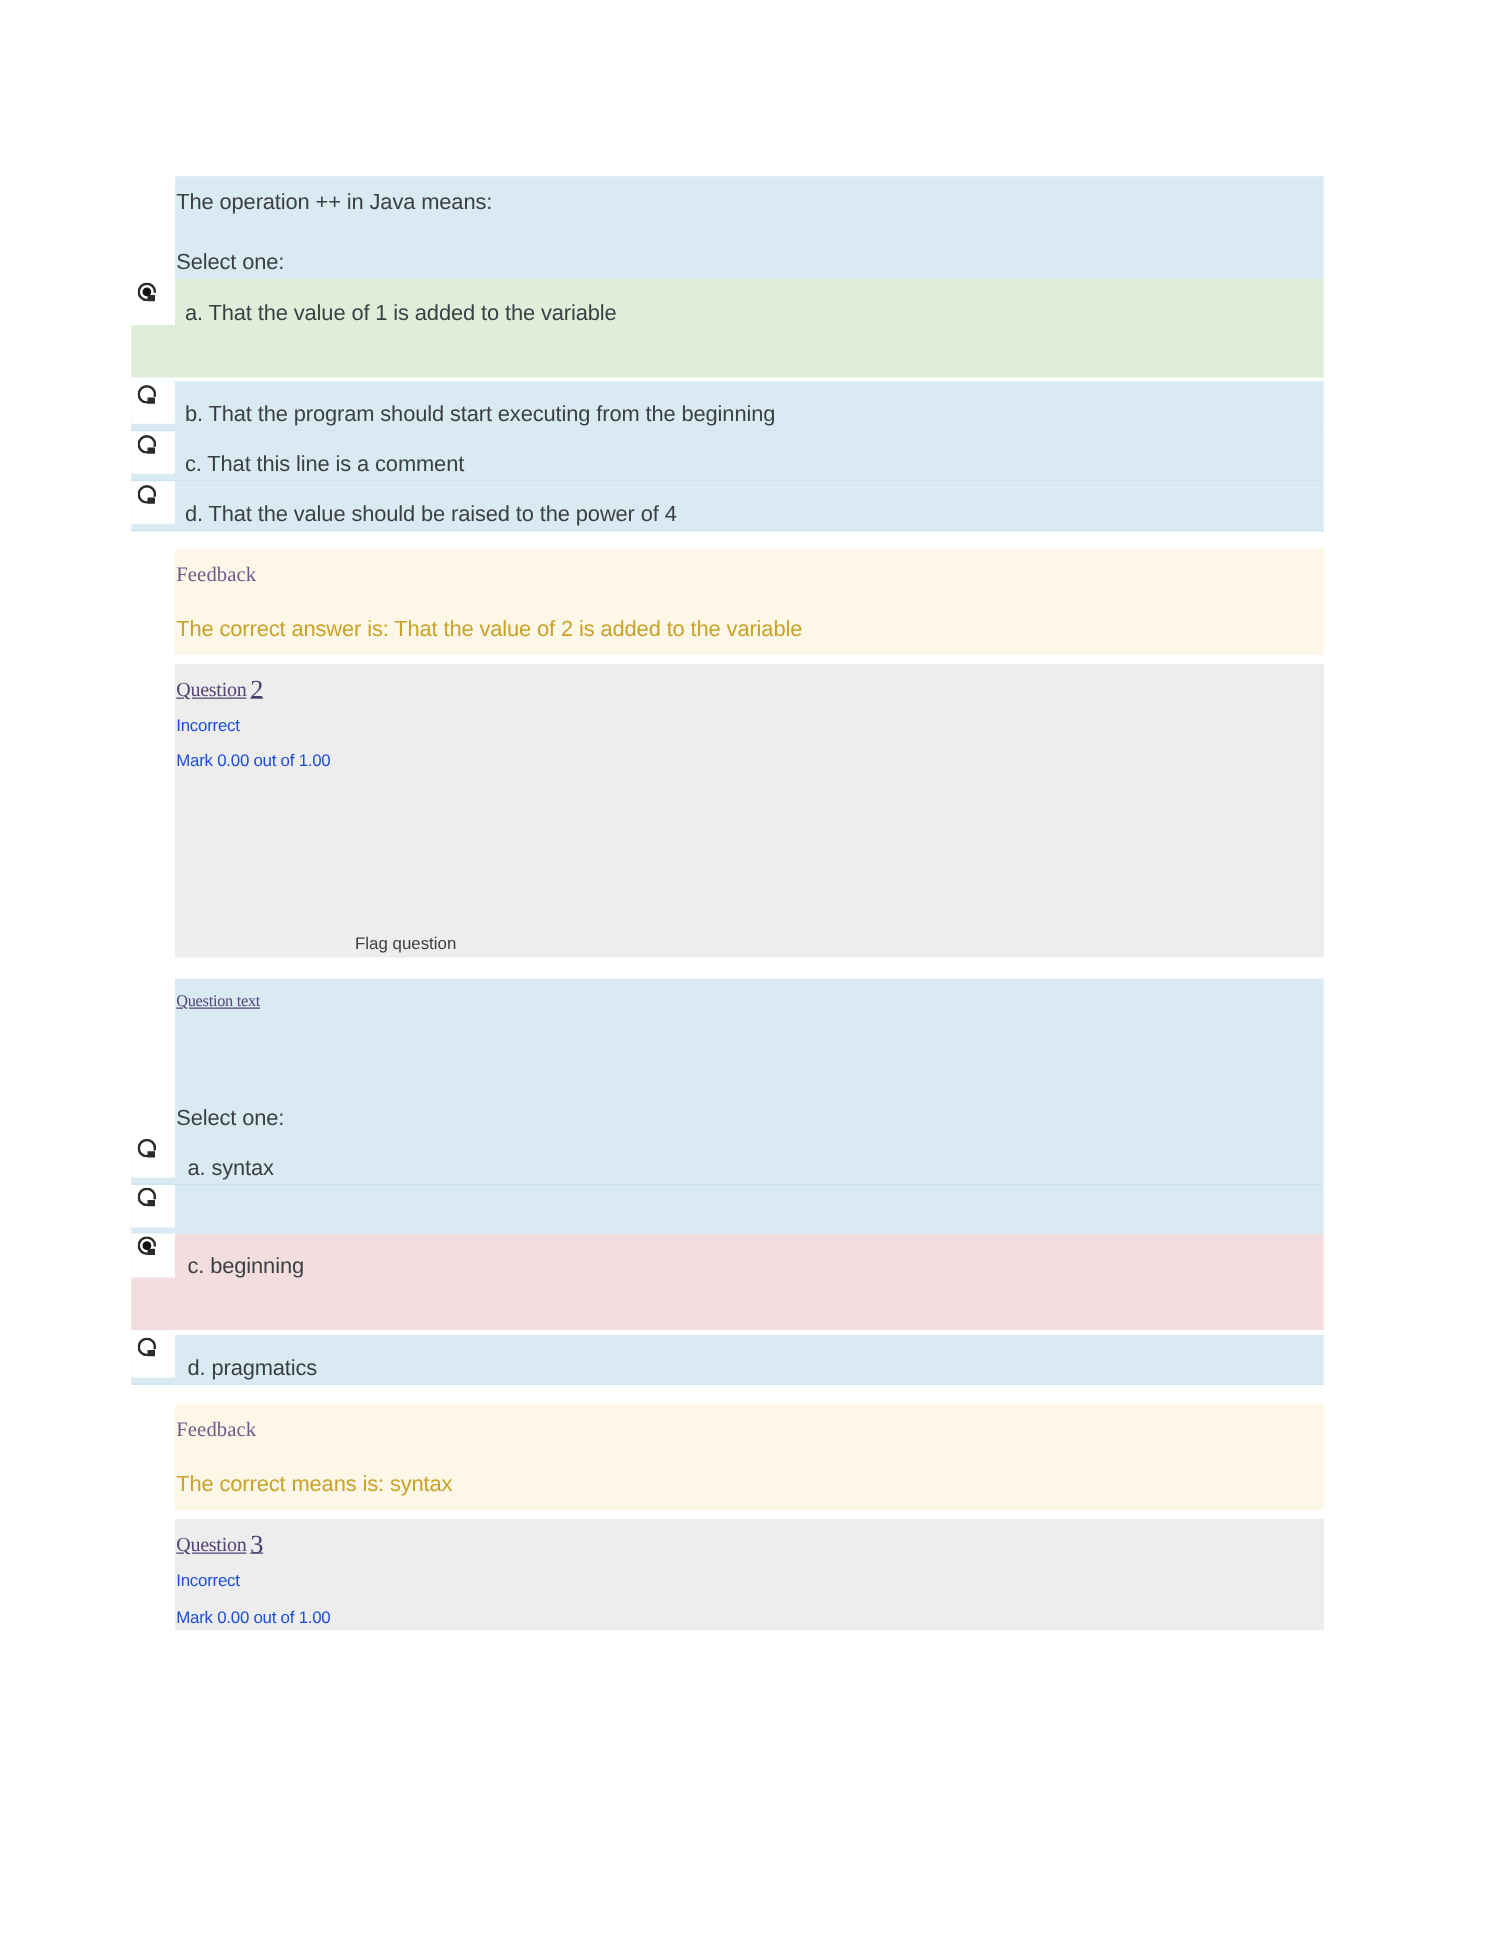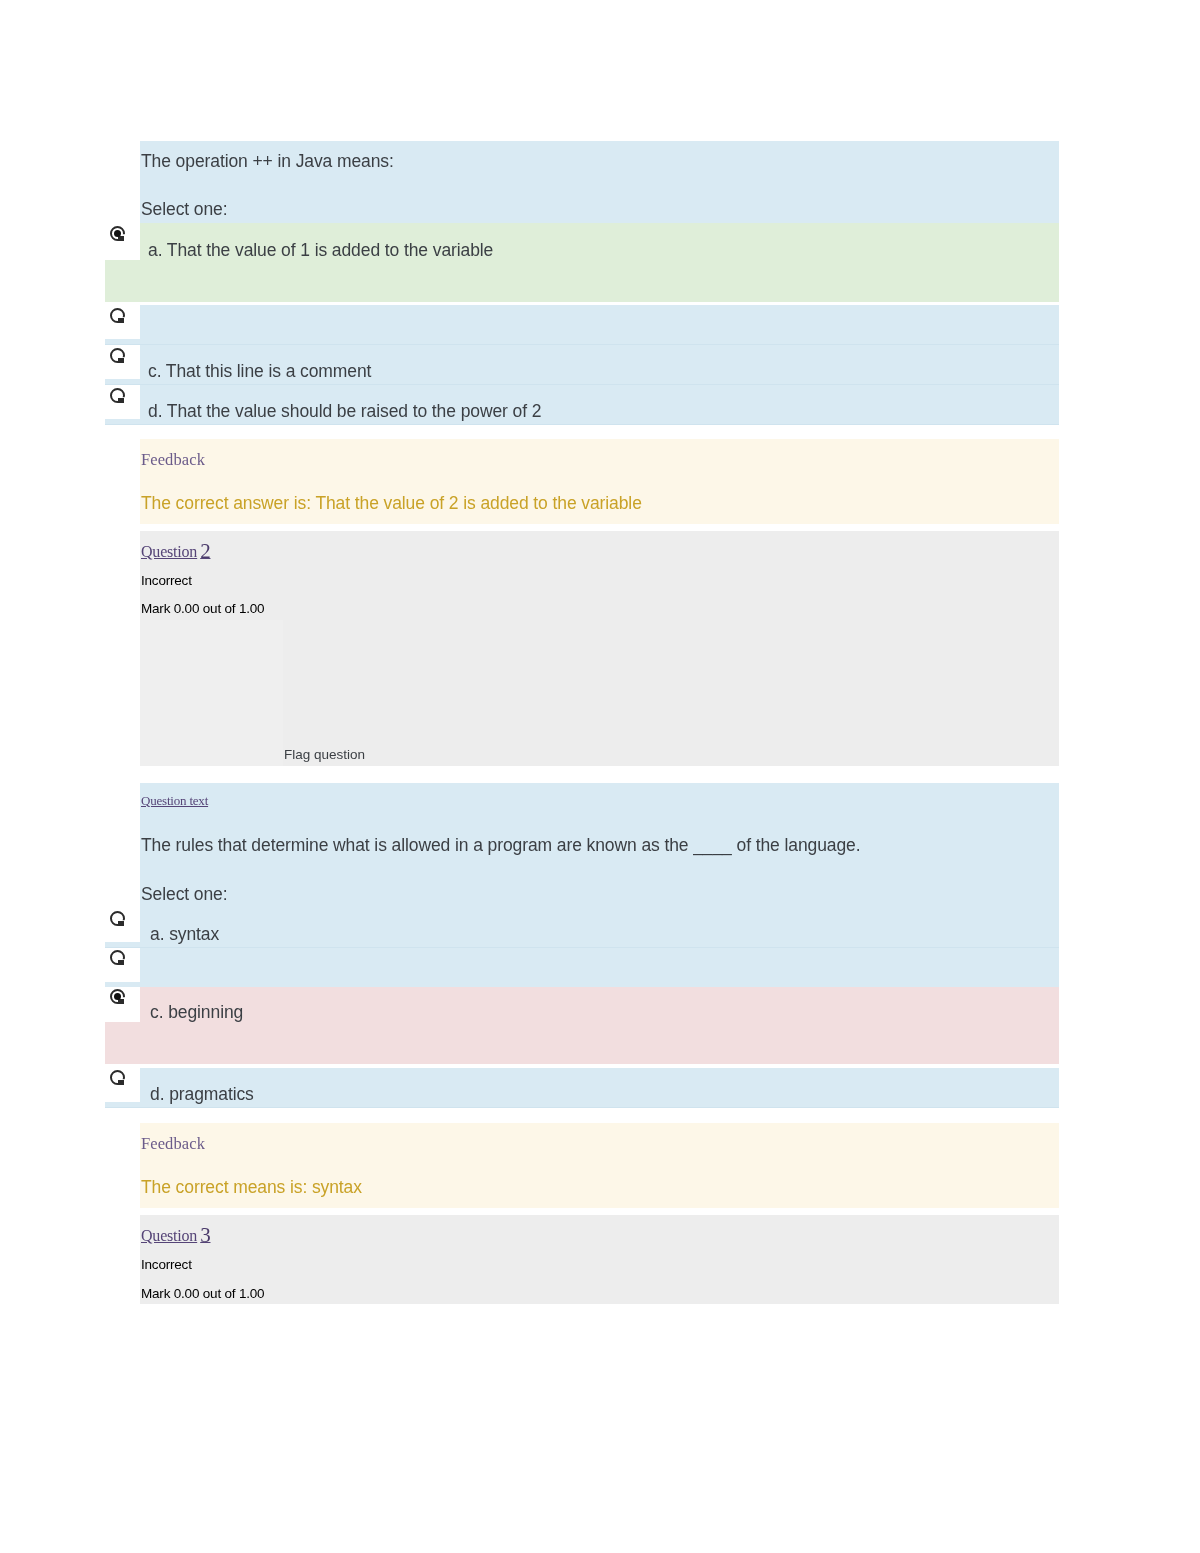--- a/index.html
+++ b/index.html
@@ -50,21 +50,21 @@
   .q-heading .qnum {
     font-size: 21px;
     font-family: "Liberation Serif", serif;
     color: #4b3b6b;
     vertical-align: -1px;
     margin-left: 3px;
   }
   .q-small {
     font-family: "Liberation Sans", sans-serif;
     font-size: 13.5px;
-    color: #000000;
+    color: #1d4ed8;
     letter-spacing: -0.2px;
     white-space: nowrap;
   }
   .q-feedback-title {
     font-family: "Liberation Serif", serif;
     font-size: 16.5px;
     color: #6b5b8a;
     letter-spacing: 0.1px;
     white-space: nowrap;
   }
@@ -150,57 +150,57 @@
   </div>
   <div class="q-body" style="position:absolute; left:148px; top:240px;">a. That the value of 1 is added to the variable</div>
 
   <div class="band" style="left: 105px; top: 305px; width: 954px; height: 40px; background: rgb(217, 234, 243);"></div>
   <div class="radio-notch-bg" style="left:105px; top:305px; width:35px; height:34px;"></div>
   <div class="sep" style="left:105px; top:344px; width:954px;"></div>
   <div class="radio" style="left:110px; top:308px;">
     <span class="ring"></span>
       <span class="notch"></span>
   </div>
+  <div class="q-body" style="position:absolute; left:148px; top:321px;">b. That the program should start executing from the beginning</div>
 
   <div class="band" style="left: 105px; top: 345px; width: 954px; height: 40px; background: rgb(217, 234, 243);"></div>
   <div class="radio-notch-bg" style="left:105px; top:345px; width:35px; height:34px;"></div>
   <div class="sep" style="left:105px; top:384px; width:954px;"></div>
   <div class="radio" style="left:110px; top:348px;">
     <span class="ring"></span>
       <span class="notch"></span>
   </div>
   <div class="q-body" style="position:absolute; left:148px; top:361px;">c. That this line is a comment</div>
 
   <div class="band" style="left: 105px; top: 385px; width: 954px; height: 40px; background: rgb(217, 234, 243);"></div>
   <div class="radio-notch-bg" style="left:105px; top:385px; width:35px; height:34px;"></div>
   <div class="sep" style="left:105px; top:424px; width:954px;"></div>
   <div class="radio" style="left:110px; top:388px;">
     <span class="ring"></span>
       <span class="notch"></span>
   </div>
-  <div class="q-body" style="position:absolute; left:148px; top:401px;">d. That the value should be raised to the power of 2</div>
+  <div class="q-body" style="position:absolute; left:148px; top:401px;">d. That the value should be raised to the power of 4</div>
 
   <div class="band" style="left: 140px; top: 439px; width: 919px; height: 85px; background: rgb(253, 247, 232);"></div>
   <div class="q-feedback-title" style="position:absolute; left:141px; top:450px;">Feedback</div>
   <div class="q-feedback-body" style="position:absolute; left:141px; top:493px;">The correct answer is: That the value of 2 is added to the variable</div>
 
   <div class="band" style="left: 140px; top: 531px; width: 919px; height: 235px; background: rgb(237, 237, 237);"></div>
 
   <div class="band" style="left:140px; top:620px; width:143px; height:146px; background:#efefef;"></div>
 
   <div class="q-heading" style="position:absolute; left:141px; top:539px;">
     <span>Question</span><span class="qnum">2</span>
   </div>
   <div class="q-small" style="position:absolute; left:141px; top:573px;">Incorrect</div>
   <div class="q-small" style="position:absolute; left:141px; top:601px;">Mark 0.00 out of 1.00</div>
   <div class="q-flag" style="position:absolute; left:284px; top:747px;">Flag question</div>
 
   <div class="band" style="left: 140px; top: 783px; width: 919px; height: 125px; background: rgb(217, 234, 243);"></div>
   <div class="q-heading" style="position:absolute; left:141px; top:793px; font-size:13px;">Question text</div>
-  <div class="q-body" style="position:absolute; left:141px; top:835px;">The rules that determine what is allowed in a program are known as the ____ of the language.</div>
   <div class="q-body" style="position:absolute; left:141px; top:884px;">Select one:</div>
 
   <div class="band" style="left: 105px; top: 908px; width: 954px; height: 40px; background: rgb(217, 234, 243);"></div>
   <div class="radio-notch-bg" style="left:105px; top:908px; width:35px; height:34px;"></div>
   <div class="sep" style="left:105px; top:947px; width:954px;"></div>
   <div class="radio" style="left:110px; top:911px;">
     <span class="ring"></span>
       <span class="notch"></span>
   </div>
   <div class="q-body" style="position:absolute; left:150px; top:924px;">a. syntax</div>

